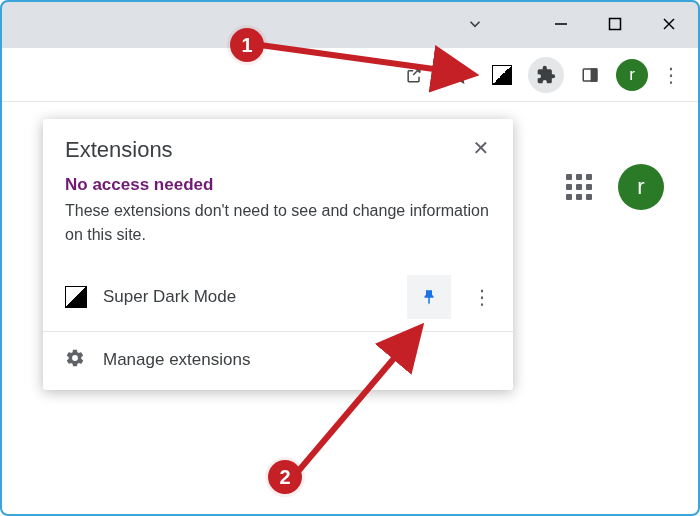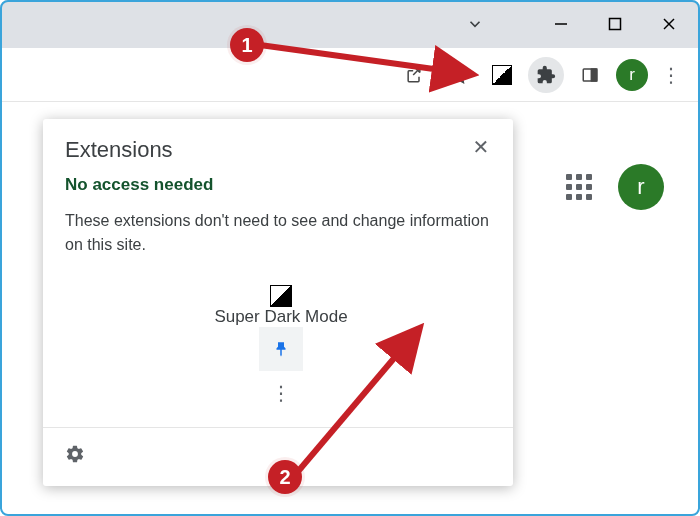--- a/index.html
+++ b/index.html
@@ -120,21 +120,21 @@
     position: absolute;
     top: 119px;
     left: 43px;
     width: 470px;
     background: #fff;
     box-shadow: 0 2px 14px rgba(0,0,0,0.28);
     border-radius: 3px;
   }
   .popup-header {
     display: flex;
-    align-items: flex-start;
+    align-items: center;
     justify-content: space-between;
     padding: 18px 18px 4px 22px;
   }
   .popup-title {
     font-size: 22px;
     color: #3c4043;
     font-weight: 400;
   }
   .popup-close {
     width: 28px; height: 28px;
@@ -142,35 +142,34 @@
     color: #5f6368;
     font-size: 20px;
     margin-top: -4px;
   }
   .popup-section {
     padding: 8px 22px 16px 22px;
   }
   .popup-subhead {
     font-size: 17px;
     font-weight: 600;
-    color: #14532d;
-    margin-bottom: 14px;
+    color: #701a75;
+    margin-bottom: 4px;
   }
   .popup-desc {
     font-size: 16px;
     color: #3c4043;
     line-height: 1.5;
   }
   .ext-row {
     display: flex;
     align-items: center;
     padding: 12px 16px 12px 22px;
-    gap: 0;
+    gap: 16px;
     border-bottom: 1px solid #e5e5e5;
-    flex-direction: column;
   }
   .ext-icon {
     width: 22px; height: 22px;
     background: linear-gradient(135deg, #fff 0 50%, #000 50% 100%);
     border: 1px solid #000;
     flex-shrink: 0;
   }
   .ext-name {
     flex: 1;
     font-size: 17px;
@@ -327,20 +326,21 @@
     <div class="ext-more">
       <span>⋮</span>
     </div>
   </div>
   <div class="manage-row">
     <span class="gear">
       <svg width="20" height="20" viewBox="0 0 24 24" fill="#5f6368">
         <path d="M19.4 13a7.5 7.5 0 0 0 .1-1 7.5 7.5 0 0 0-.1-1l2.1-1.6a.5.5 0 0 0 .1-.6l-2-3.5a.5.5 0 0 0-.6-.2l-2.5 1a7.3 7.3 0 0 0-1.7-1l-.4-2.6A.5.5 0 0 0 14 2h-4a.5.5 0 0 0-.5.4L9.1 5a7.3 7.3 0 0 0-1.7 1l-2.5-1a.5.5 0 0 0-.6.2l-2 3.5a.5.5 0 0 0 .1.6L4.5 11a7.5 7.5 0 0 0-.1 1 7.5 7.5 0 0 0 .1 1l-2.1 1.6a.5.5 0 0 0-.1.6l2 3.5a.5.5 0 0 0 .6.2l2.5-1a7.3 7.3 0 0 0 1.7 1l.4 2.6A.5.5 0 0 0 10 22h4a.5.5 0 0 0 .5-.4l.4-2.6a7.3 7.3 0 0 0 1.7-1l2.5 1a.5.5 0 0 0 .6-.2l2-3.5a.5.5 0 0 0-.1-.6zM12 15.5A3.5 3.5 0 1 1 15.5 12 3.5 3.5 0 0 1 12 15.5z"></path>
       </svg>
     </span>
+    <div class="manage-text">Manage extensions</div>
   </div>
 </div>
 
 <svg class="annot-svg">
   <defs>
     <marker id="ah" viewBox="0 0 10 10" refX="8" refY="5" markerWidth="8" markerHeight="8" orient="auto-start-reverse">
       <path d="M 0 0 L 10 5 L 0 10 z" fill="#c52026"></path>
     </marker>
   </defs>
   <line x1="260" y1="45" x2="470" y2="74" stroke="#c52026" stroke-width="6" marker-end="url(#ah)"></line>

